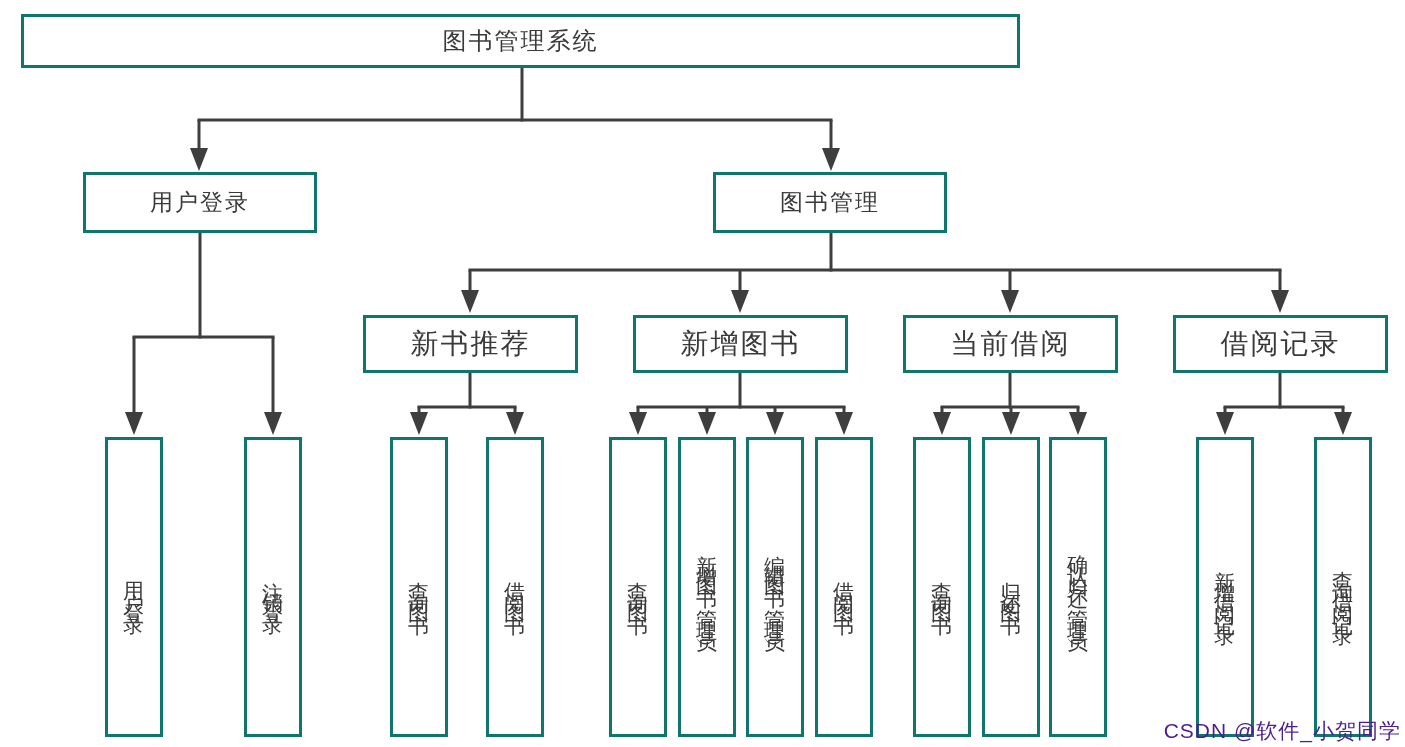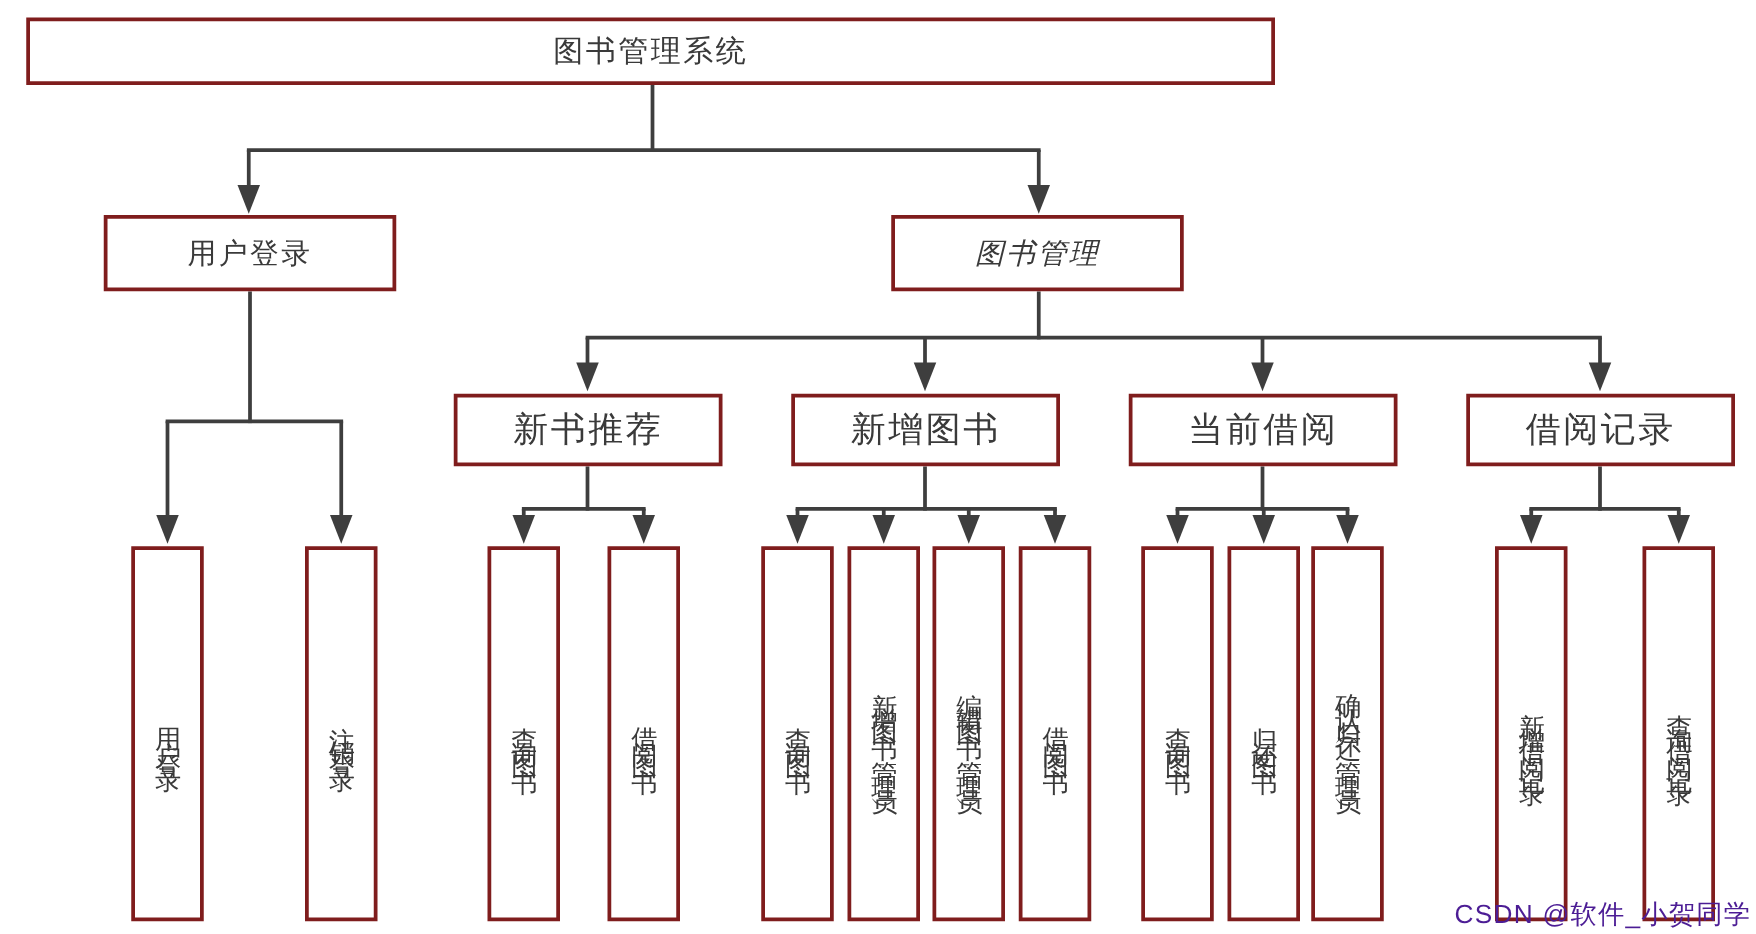--- a/index.html
+++ b/index.html
@@ -14,21 +14,21 @@
   }
   svg.connectors {
     position: absolute;
     left: 0; top: 0;
     z-index: 0;
   }
   .node {
     position: absolute;
     box-sizing: border-box;
     background: #ffffff;
-    border: 3px solid #7f1d1d;
+    border: 3px solid #0f766e;
     display: flex;
     align-items: center;
     justify-content: center;
     z-index: 1;
   }
   .node.root-node  { left: 21px;  top: 14px;  width: 999px; height: 54px; font-size: 24px; letter-spacing: 2px; }
   .node.branch     { top: 172px; width: 234px; height: 61px; font-size: 23px; letter-spacing: 2px; }
   .node.category   { top: 315px; width: 215px; height: 58px; font-size: 28px; letter-spacing: 2px; }
   .node.leaf       { top: 437px; width: 58px;  height: 300px; }
   .leaf .vtext {
@@ -128,21 +128,21 @@
     </g>
   </svg>
 
   <div class="node root-node" style="left:21px;">
     <span>图书管理系统</span>
   </div>
 
   <div class="node branch" style="left:83px;">
     <span>用户登录</span>
   </div>
-  <div class="node branch" style="left:713px;font-style:italic;">
+  <div class="node branch" style="left:713px;">
     <span>图书管理</span>
   </div>
 
   <div class="node category" style="left:363px;">
     <span>新书推荐</span>
   </div>
   <div class="node category" style="left:633px;">
     <span>新增图书</span>
   </div>
   <div class="node category" style="left:903px;">

